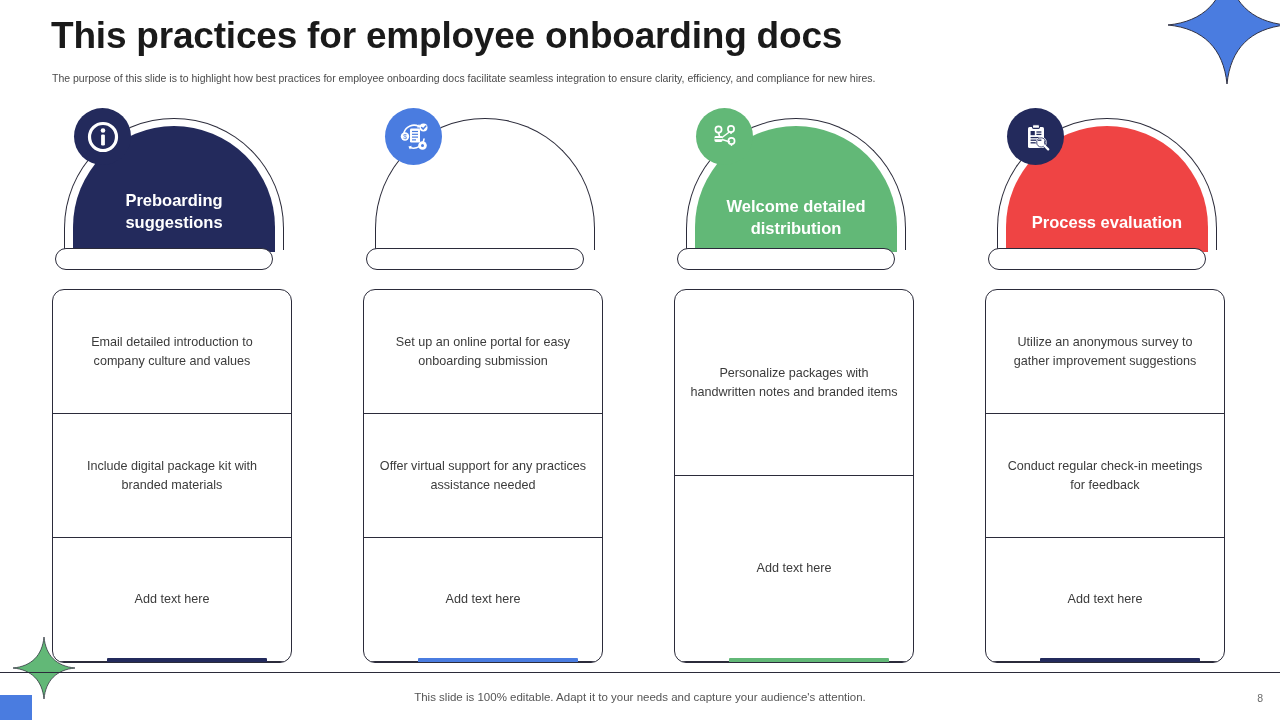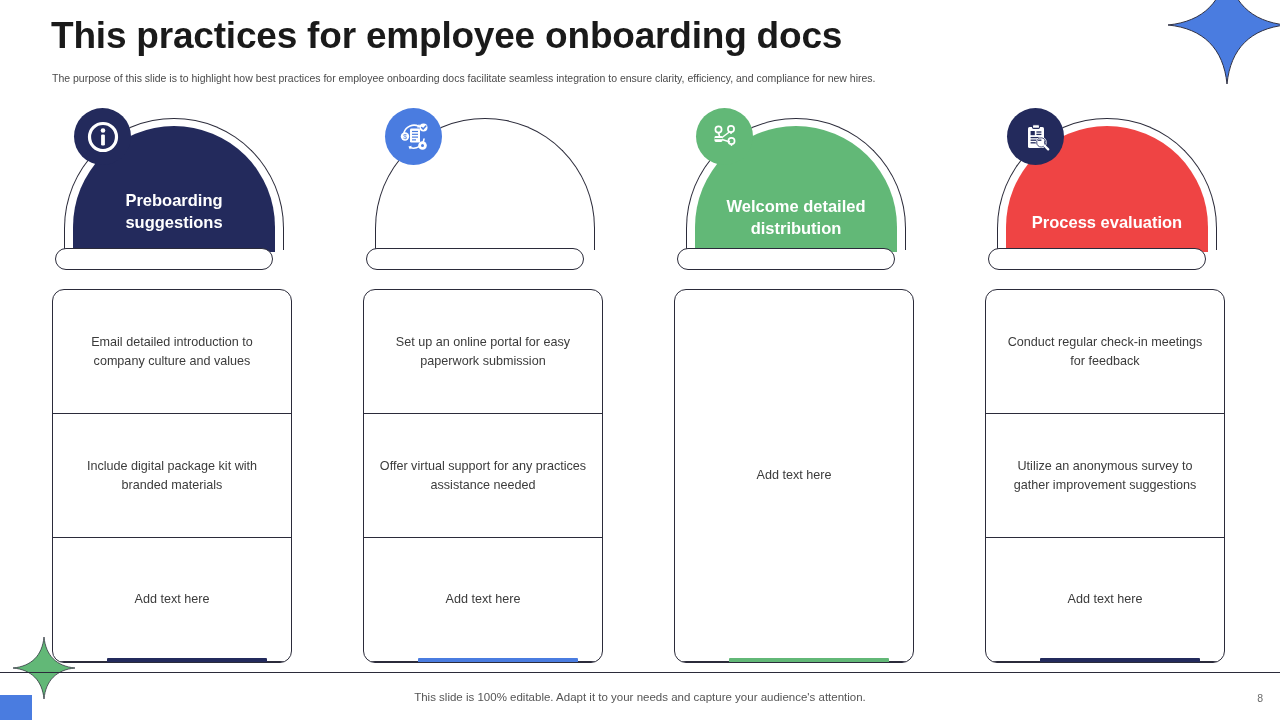--- a/index.html
+++ b/index.html
@@ -177,21 +177,21 @@
           <text x="10" y="21.2" font-size="6.5" font-family="Liberation Sans, sans-serif" fill="#4a7ce0" text-anchor="middle">$</text>
           <circle cx="28.5" cy="9.5" r="4" fill="#ffffff"></circle>
           <path d="M26.6 9.5 l1.5 1.6 2.8 -3" fill="none" stroke="#4a7ce0" stroke-width="1.5" stroke-linecap="round" stroke-linejoin="round"></path>
           <circle cx="27.5" cy="27.5" r="4.3" fill="#ffffff"></circle>
           <circle cx="27.5" cy="27.5" r="1.5" fill="#4a7ce0"></circle>
         </svg>
       </div>
       <div class="connector"></div>
       <div class="card">
         <div class="cell">
-          <div class="cell-text">Set up an online portal for easy paperwork submission</div>
+          <div class="cell-text">Set up an online portal for easy onboarding submission</div>
         </div>
         <div class="cell">
           <div class="cell-text">Offer virtual support for any practices assistance needed</div>
         </div>
         <div class="cell">
           <div class="cell-text">Add text here</div>
         </div>
         <div class="accent-bar" style="background:#4a7ce0"></div>
       </div>
     </div>
@@ -212,20 +212,23 @@
           <line x1="25" y1="14.1" x2="25" y2="15.9" stroke="#ffffff" stroke-width="1.5"></line>
           <circle cx="25.5" cy="23" r="3.1" fill="none" stroke="#ffffff" stroke-width="1.7"></circle>
           <line x1="25.5" y1="26.1" x2="25.5" y2="27.9" stroke="#ffffff" stroke-width="1.5"></line>
           <rect x="8.5" y="18" width="8" height="6" rx="1.4" fill="#ffffff"></rect>
           <line x1="8.5" y1="20.6" x2="16.5" y2="20.6" stroke="#62b877" stroke-width="1.2"></line>
         </svg>
       </div>
       <div class="connector"></div>
       <div class="card">
         <div class="cell">
+          <div class="cell-text">Personalize packages with handwritten notes and branded items</div>
+        </div>
+        <div class="cell">
           <div class="cell-text">Add text here</div>
         </div>
         <div class="accent-bar" style="background:#62b877"></div>
       </div>
     </div>
 
     <div class="col c3">
       <div class="dome-outline"></div>
       <div class="dome" style="background:#ef4444">
         <div class="dome-label">Process evaluation</div>
@@ -241,24 +244,24 @@
           <line x1="13.6" y1="22.2" x2="24.4" y2="22.2" stroke="#232a5c" stroke-width="1.3"></line>
           <line x1="13.6" y1="24.8" x2="20.5" y2="24.8" stroke="#232a5c" stroke-width="1.3"></line>
           <circle cx="24.2" cy="24.4" r="4.6" fill="none" stroke="#ffffff" stroke-width="1.9"></circle>
           <circle cx="24.2" cy="24.4" r="4.6" fill="none" stroke="#232a5c" stroke-width="0.8"></circle>
           <line x1="27.6" y1="27.8" x2="31.2" y2="31.4" stroke="#ffffff" stroke-width="2.3" stroke-linecap="round"></line>
         </svg>
       </div>
       <div class="connector"></div>
       <div class="card">
         <div class="cell">
+          <div class="cell-text">Utilize an anonymous survey to gather improvement suggestions</div>
+        </div>
+        <div class="cell">
           <div class="cell-text">Conduct regular check-in meetings for feedback</div>
-        </div>
-        <div class="cell">
-          <div class="cell-text">Utilize an anonymous survey to gather improvement suggestions</div>
         </div>
         <div class="cell">
           <div class="cell-text">Add text here</div>
         </div>
         <div class="accent-bar" style="background:#232a5c"></div>
       </div>
     </div>
 
   </div>
 

